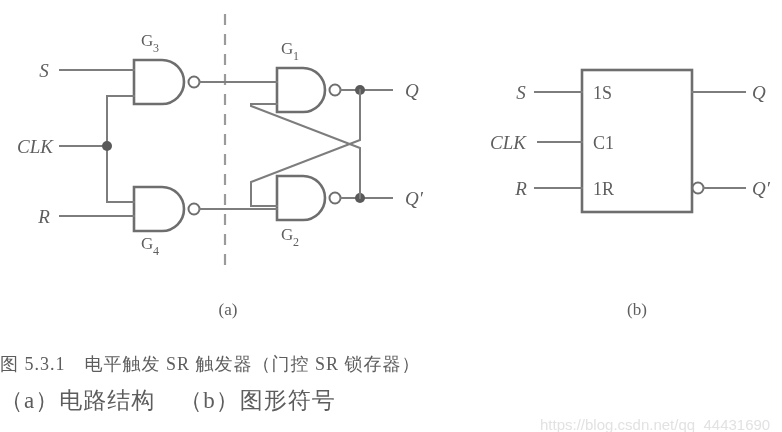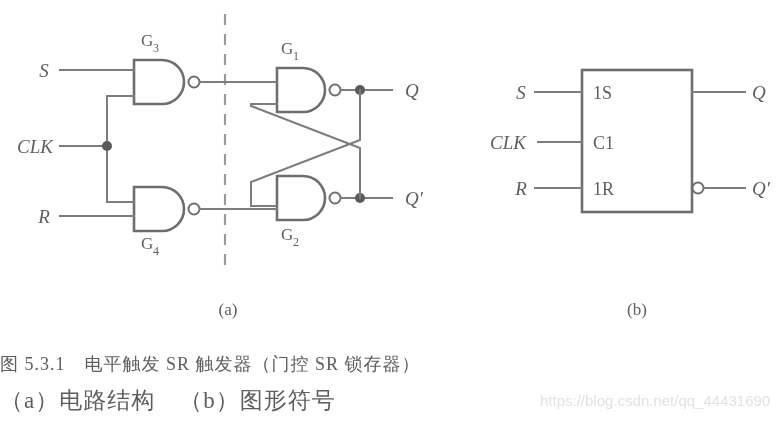--- a/index.html
+++ b/index.html
@@ -86,21 +86,21 @@
     top: 352px;
     font-size: 18px;
   }
   #caption-line2 {
     top: 385px;
     font-size: 23px;
   }
   #watermark {
     position: absolute;
     left: 540px;
-    top: 392px;
+    top: 416px;
     font-family: "Liberation Sans", sans-serif;
     font-size: 15px;
     color: #e2e2e2;
     white-space: nowrap;
     pointer-events: none;
   }
 </style>
 </head>
 <body>
 

